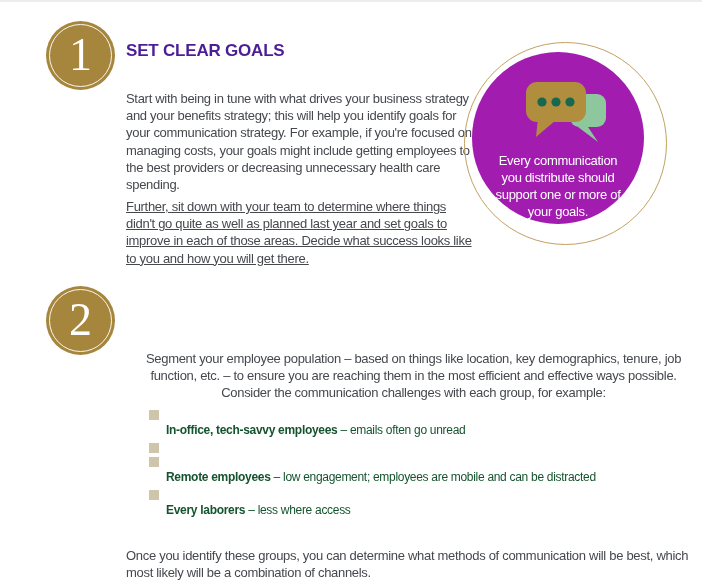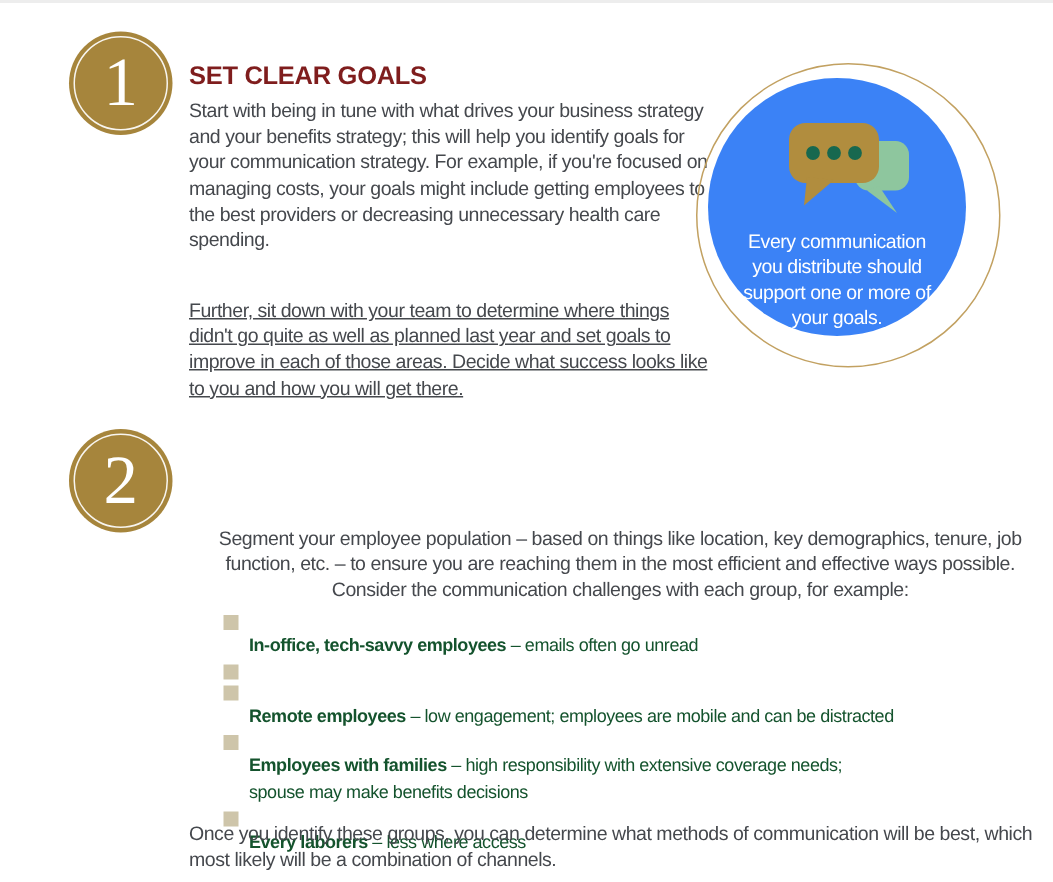--- a/index.html
+++ b/index.html
@@ -27,42 +27,42 @@
     position:absolute;inset:0;display:flex;align-items:center;justify-content:center;
     font-family:"Liberation Serif",serif;font-size:46px;color:#ffffff;
     padding-bottom:3px;
   }
   .c1{top:21px;}
   .c2{top:286px;}
   
   .sec-title{
     position:absolute;left:126px;
     font-size:17px;font-weight:bold;letter-spacing:-.2px;
-    color:#7f1d1d;
+    color:#4c1d95;
   }
   .t1{top:41px;}
   .t2{top:305px;}
   
   .body-text{
     position:absolute;left:126px;
     font-size:13px;line-height:17.2px;letter-spacing:-.3px;
     color:#45484d;
   }
-  .p1{top:65px;width:346px;}
+  .p1{top:90px;width:346px;}
   .p2{top:198px;width:352px;text-decoration:underline;}
   .intro{top:350px;width:575px;text-align:center;}
   .outro{top:547px;width:585px;}
   
   .callout-ring{
     position:absolute;left:464px;top:42px;width:201px;height:201px;
     border:1.5px solid #c2a161;border-radius:50%;
   }
   .callout-circle{
     position:absolute;left:472px;top:52px;width:172px;height:172px;
-    background:#3b82f6;border-radius:50%;
+    background:#a21caf;border-radius:50%;
   }
   .callout-text{
     position:absolute;left:50%;top:100px;transform:translateX(-50%);
     width:140px;text-align:center;
     font-size:13px;line-height:17px;letter-spacing:-.3px;color:#ffffff;
   }
   .bubbles{position:absolute;left:52px;top:30px;width:90px;height:66px;}
   
   .bullets{position:absolute;left:149px;top:406px;}
   .bullet-row{display:flex;align-items:flex-start;}
@@ -122,25 +122,18 @@
     </div>
     <div class="bullet-row">
       <span class="bullet-sq"></span>
     </div>
     <div class="bullet-row">
       <span class="bullet-sq"></span>
       <div class="bullet-text"><span class="b-bold">Remote employees</span><span> – low engagement; employees are mobile and can be distracted</span></div>
     </div>
     <div class="bullet-row">
       <span class="bullet-sq"></span>
-      <div class="bullet-text">
-        <span class="b-bold">Employees with families</span><span> – high responsibility with extensive coverage needs;</span>
-        <div class="bullet-cont">spouse may make benefits decisions</div>
-      </div>
-    </div>
-    <div class="bullet-row">
-      <span class="bullet-sq"></span>
       <div class="bullet-text"><span class="b-bold">Every laborers</span><span> – less where access</span></div>
     </div>
   </div>
 
   <div class="body-text outro">Once you identify these groups, you can determine what methods of communication will be best, which most likely will be a combination of channels.</div>
 </div>
 
 </body></html>

